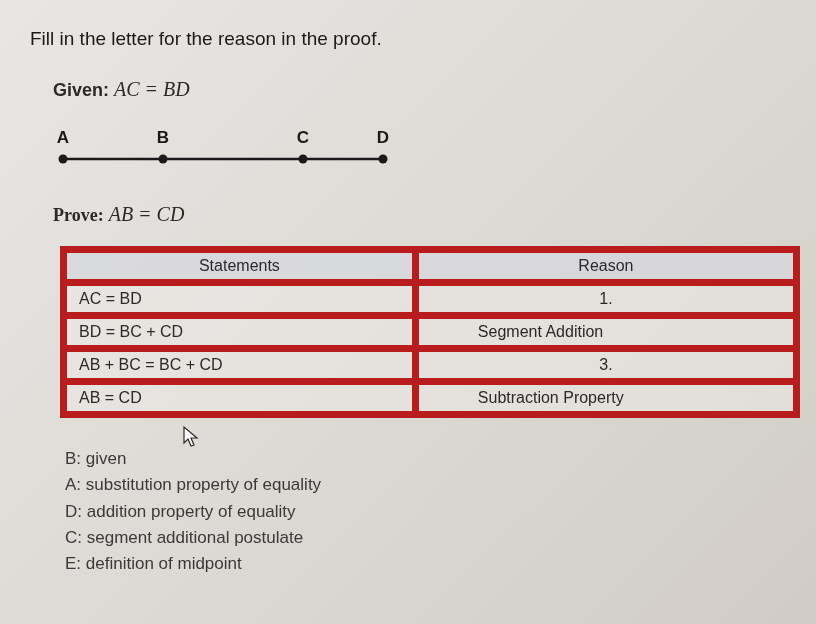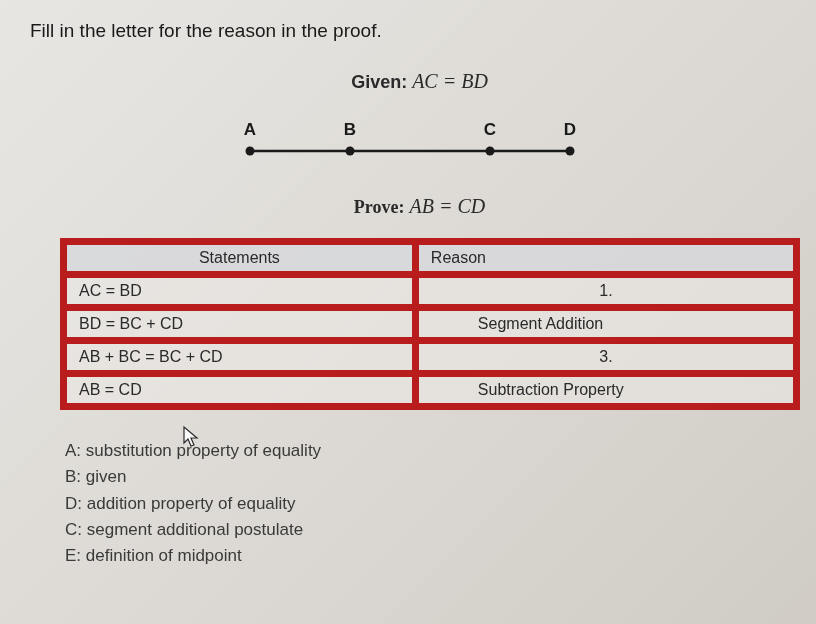--- a/index.html
+++ b/index.html
@@ -9,25 +9,25 @@
       background: linear-gradient(135deg, #e8e6e3 0%, #dddad5 50%, #d0ccc5 100%);
       font-family: Arial, Helvetica, sans-serif;
       color: #2a2a2a;
       padding: 20px 30px;
       position: relative;
       overflow: hidden;
     }
     .instruction {
       font-size: 19px;
       margin-bottom: 28px;
+      margin-top: 8px;
       color: #1a1a1a;
     }
     .given-prove {
       margin-left: 23px;
-      text-align: center;
     }
     .given {
       font-size: 18px;
       margin-bottom: 20px;
     }
     .given .label { font-weight: bold; }
     .math-italic { font-style: italic; font-family: 'Times New Roman', serif; font-size: 20px; }
     .diagram {
       margin: 12px 0 28px 0;
       position: relative;
@@ -48,21 +48,21 @@
       padding: 4px 12px;
       font-size: 16px;
       text-align: left;
       font-weight: normal;
     }
     .proof-table th {
       background: rgba(200,205,215,0.45);
       font-weight: normal;
     }
     .proof-table th.stmt { text-align: center; width: 48%; }
-    .proof-table th.reason { width: 52%; }
+    .proof-table th.reason { text-align: center; width: 52%; }
     .proof-table td.reason-cell { text-align: left; padding-left: 59px; }
     .proof-table td.reason-num { text-align: center; }
     .choices {
       margin-top: 28px;
       margin-left: 35px;
       font-size: 17px;
       line-height: 1.55;
       color: #3a3a3a;
     }
     .cursor {
@@ -122,22 +122,22 @@
     <td class="reason-num">3.</td>
   </tr>
   <tr>
     <td>AB = CD</td>
     <td class="reason-cell">Subtraction Property</td>
   </tr>
 </tbody>
   </table>
 
 <div class="choices">
+  <div><span>B:</span> <span>given</span></div>
   <div><span>A:</span> <span>substitution property of equality</span></div>
-  <div><span>B:</span> <span>given</span></div>
   <div><span>D:</span> <span>addition property of equality</span></div>
   <div><span>C:</span> <span>segment additional postulate</span></div>
   <div><span>E:</span> <span>definition of midpoint</span></div>
 </div>
 
 <svg class="cursor" width="20" height="24" viewBox="0 0 20 24">
   <path d="M2 2 L2 18 L6 14 L9 21 L12 20 L9 13 L15 13 Z" fill="#fafafa" stroke="#2a2a2a" stroke-width="1.2"></path>
 </svg>
 
 </body></html>

